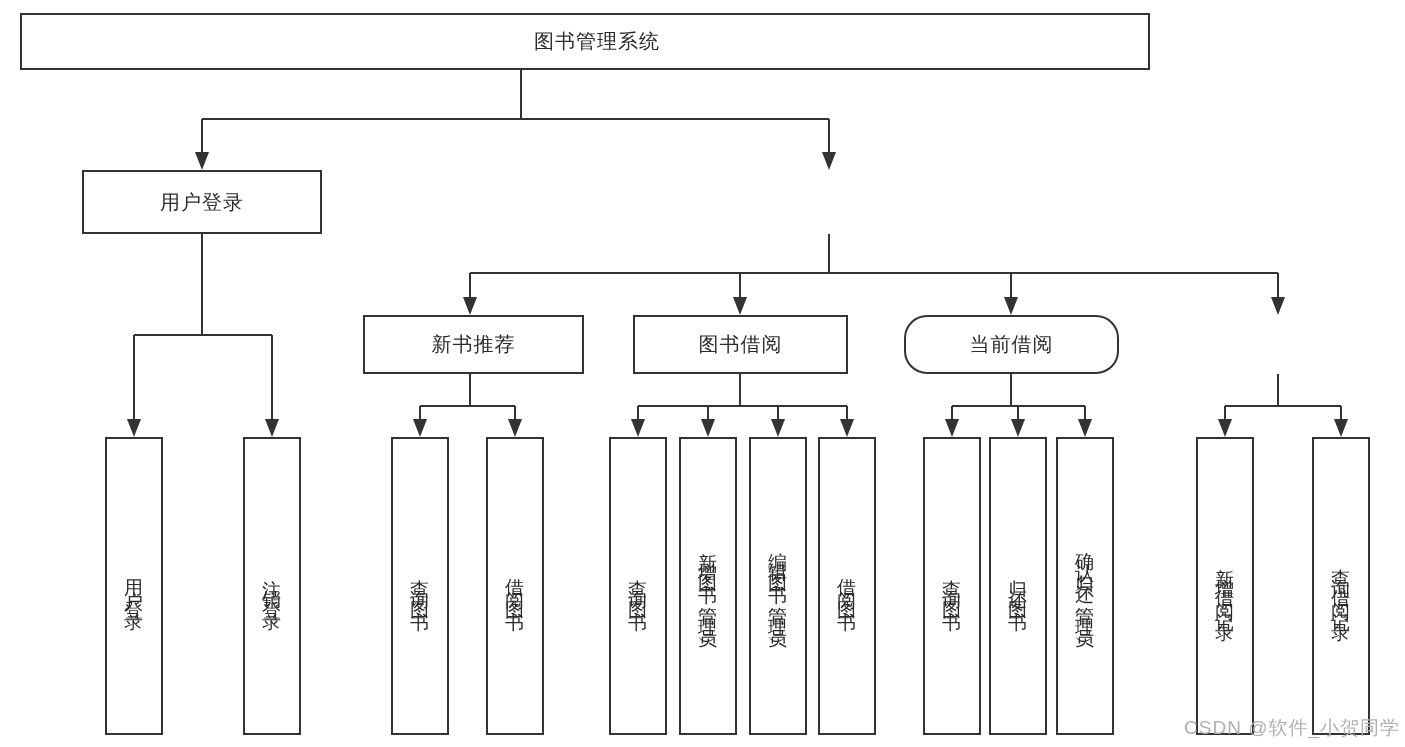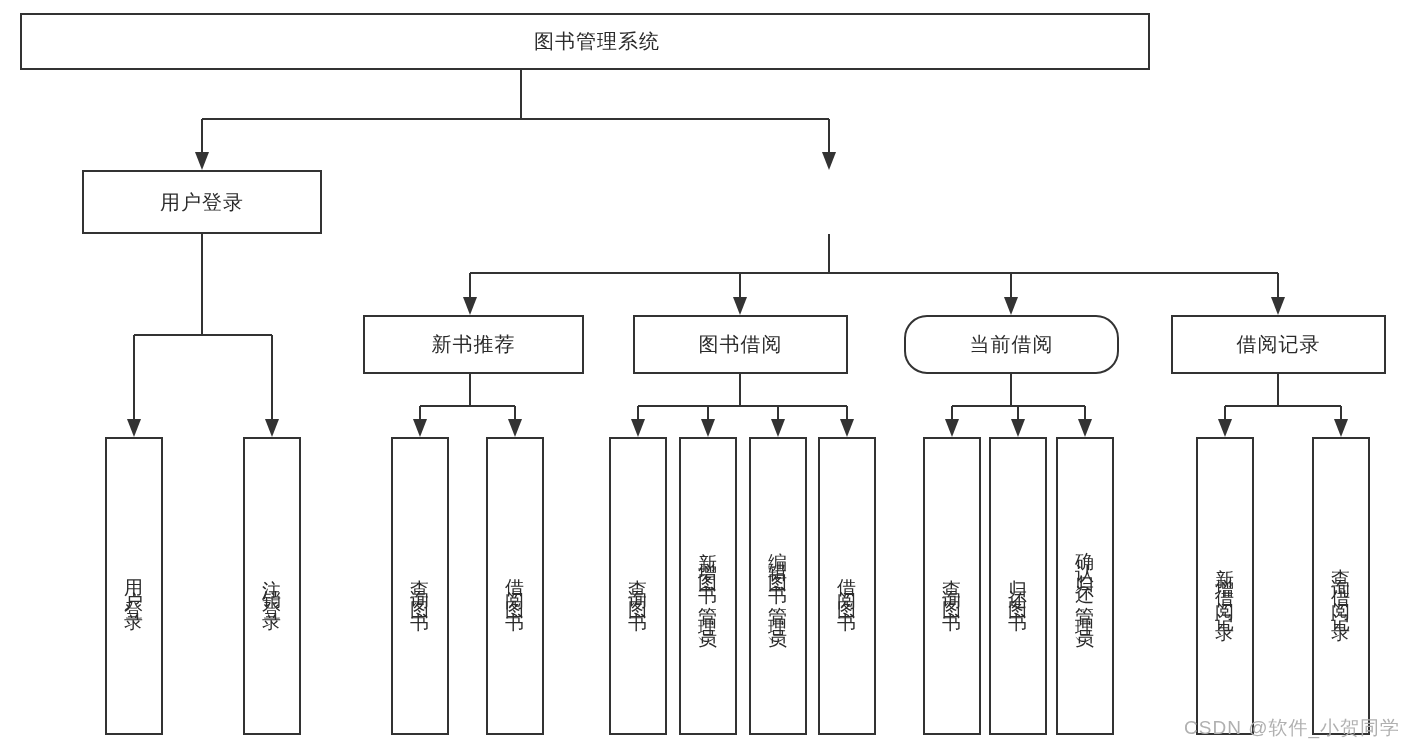--- a/index.html
+++ b/index.html
@@ -109,23 +109,20 @@
 
   <div class="node hbox" style="left:363px; top:315px; width:221px; height:59px;">
     <span>新书推荐</span>
   </div>
   <div class="node hbox" style="left:633px; top:315px; width:215px; height:59px;">
     <span>图书借阅</span>
   </div>
   <div class="node hbox" style="left:904px; top:315px; width:215px; height:59px;border-radius:23px;">
     <span>当前借阅</span>
   </div>
-  <div class="node hbox" style="left:1171px; top:315px; width:215px; height:59px;">
-    <span>借阅记录</span>
-  </div>
 
   <div class="node vbox" style="left:105px;">
     <span class="vlabel">用户登录</span>
   </div>
   <div class="node vbox" style="left:243px;">
     <span class="vlabel">注销登录</span>
   </div>
 
   <div class="node vbox" style="left:391px;">
     <span class="vlabel">查询图书</span>

